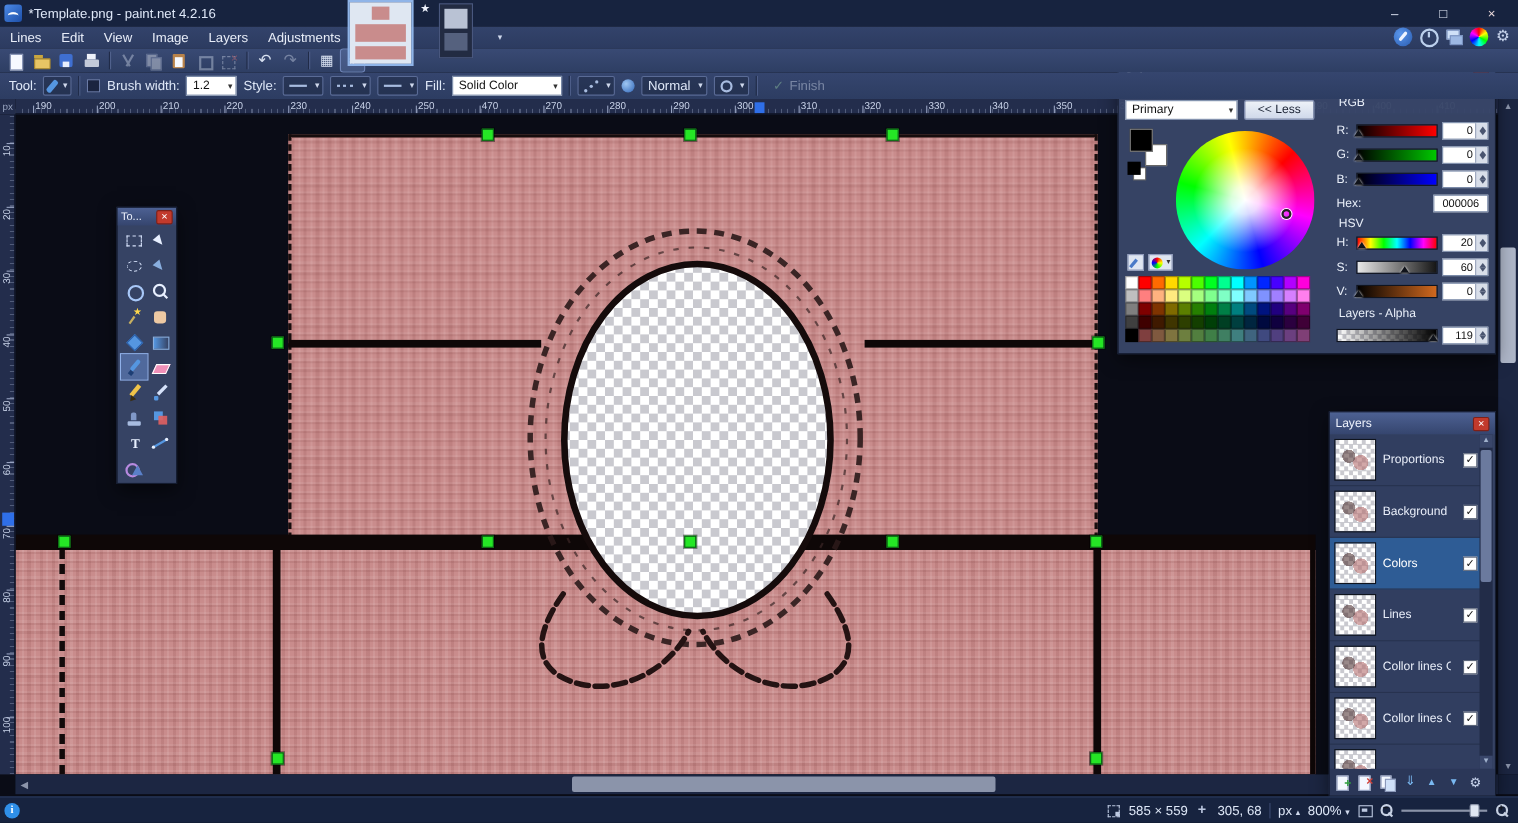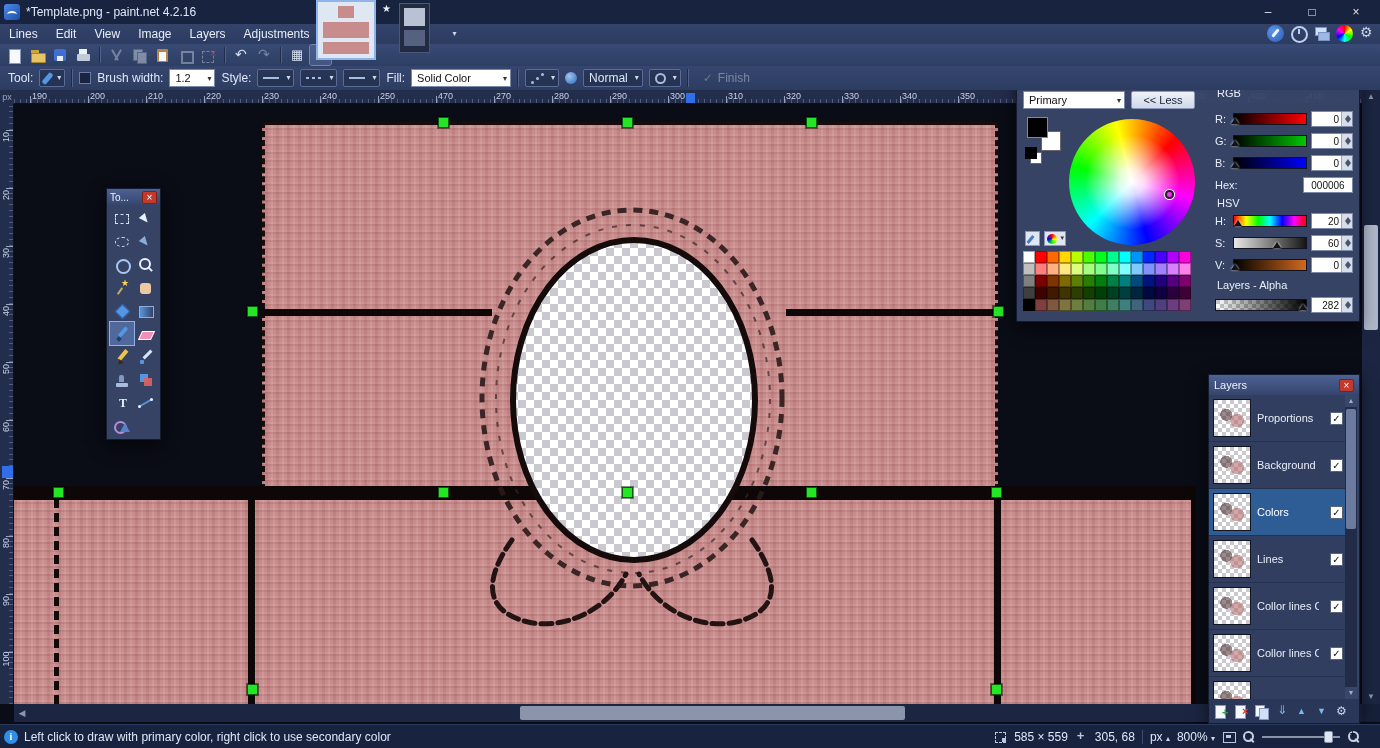--- a/index.html
+++ b/index.html
@@ -218,21 +218,21 @@
   #hscroll{position:absolute;left:14px;top:704px;width:1348px;height:18px;background:#1c2642;z-index:4}
   .hs-arrow{position:absolute;top:0;width:16px;height:18px;color:#8b94aa;font-size:9px;line-height:18px;text-align:center}
   #hs-thumb{position:absolute;left:506px;top:2px;width:385px;height:14px;background:#8b94aa;border-radius:2px}
   #vscroll{position:absolute;left:1362px;top:90px;width:18px;height:614px;background:#1c2642;z-index:4}
   .vs-arrow{position:absolute;left:0;width:18px;height:14px;color:#8b94aa;font-size:8px;line-height:14px;text-align:center}
   #vs-thumb{position:absolute;left:2px;top:135px;width:14px;height:105px;background:#aeb6c8;border-radius:2px}
   #corner{position:absolute;left:1362px;top:704px;width:18px;height:18px;background:#16203a;z-index:4}
 
   #statusbar{position:absolute;left:0;top:724px;width:1380px;height:24px;background:#17233f;border-top:1px solid #2a3a5e;z-index:20;display:flex;align-items:center;color:#dfe8f8;font-size:12px}
   #sb-info{width:14px;height:14px;margin:0 6px 0 4px;border-radius:50%;background:#2f8fe8;color:#fff;font:bold 10px serif;text-align:center;line-height:14px}
-  #sb-right{margin-left:auto;display:flex;align-items:center;gap:7px;padding-right:20px}
+  #sb-right{margin-left:auto;display:flex;align-items:center;gap:7px;padding-right:8px}
   .sb-ico{width:13px;height:13px;position:relative;display:inline-block}
   .sb-ico::before,.sb-ico::after{content:"";position:absolute}
   .i-size::before{width:9px;height:9px;border:1px dashed #bcc8e0;left:1px;top:2px}
   .i-size::after{width:4px;height:4px;background:#bcc8e0;left:8px;top:8px}
   .i-cursor::before{content:"+";color:#bcc8e0;font:bold 13px sans-serif;left:2px;top:-2px}
   .i-fit::before{width:11px;height:9px;border:1px solid #bcc8e0;left:1px;top:2px}
   .i-fit::after{width:5px;height:3px;background:#bcc8e0;left:4px;top:5px}
   .mag::before{width:7px;height:7px;border:2px solid #c8d2e4;border-radius:50%;left:1px;top:1px}
   .mag::after{width:2px;height:5px;background:#c8d2e4;left:9px;top:8px;transform:rotate(-45deg)}
   .i-zo b,.i-zi b{position:absolute;left:3px;top:-1px;color:#10131a;font-size:9px}
@@ -709,21 +709,21 @@
           <span>0</span>
           <div class="spin"></div>
         </div>
     </div>
     <span class="clab" style="left:200px;top:198px">Layers - Alpha</span>
     <div class="srow" style="top:216px">
       <div class="sbar bar-a" style="left:0;width:92px">
           <div class="mark" style="left:97%"></div>
         </div>
       <div class="numbox">
-          <span>282</span>
+          <span>119</span>
           <div class="spin"></div>
         </div>
     </div>
   </div>
 </div>
 
 <div id="layers-win" class="win">
   <div class="win-title">
     <span>Layers</span>
     <div class="win-close">×</div>
@@ -787,21 +787,20 @@
 </div>
 <div id="vscroll">
   <div class="vs-arrow" style="top:0">▲</div>
   <div id="vs-thumb"></div>
   <div class="vs-arrow" style="bottom:0">▼</div>
 </div>
 <div id="corner"></div>
 
 <div id="statusbar">
   <div id="sb-info">i</div>
-  <span>Left click to draw with primary color, right click to use secondary color</span>
   <div id="sb-right">
     <span class="sb-ico i-size"></span>
     <span>585 × 559</span>
     <span class="sb-ico i-cursor"></span>
     <span>305, 68</span>
     <div class="sb-sep"></div>
     <span><span>px</span> <span class="sb-caret">▴</span></span>
     <span><span>800%</span> <span class="sb-caret">▾</span></span>
     <span class="sb-ico i-fit"></span>
     <span class="sb-ico mag i-zo">

